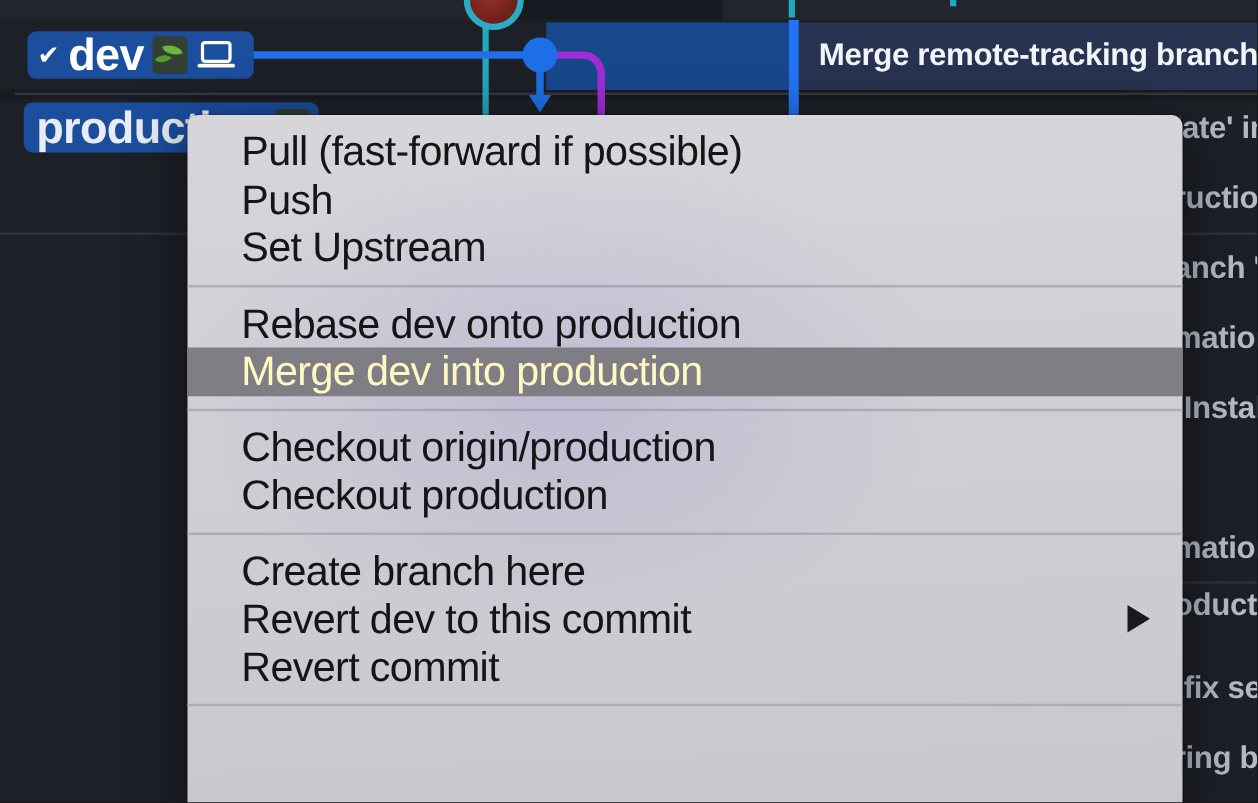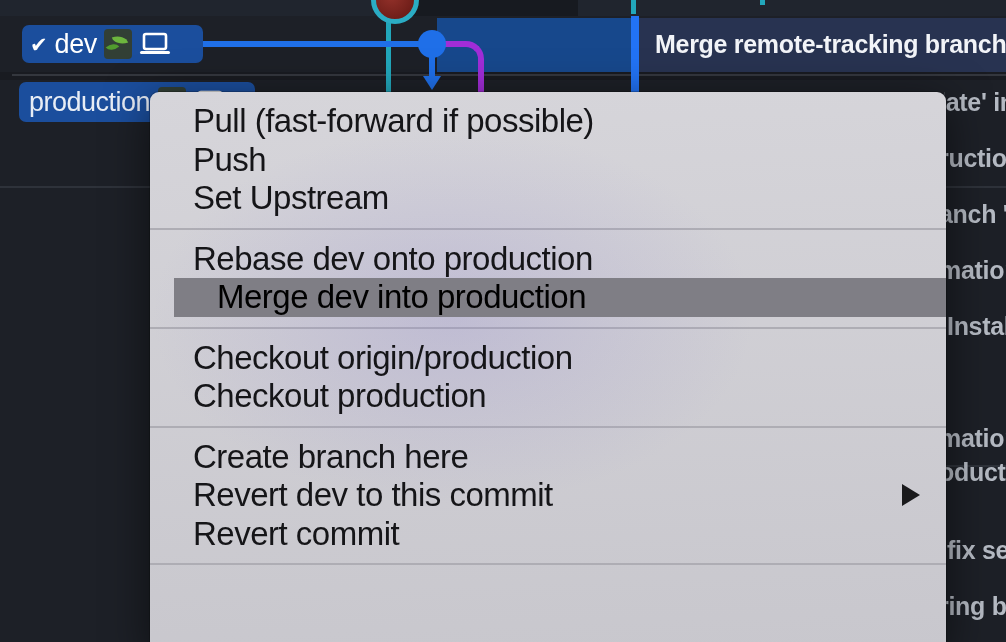--- a/index.html
+++ b/index.html
@@ -31,21 +31,21 @@
     border-top:6px solid #a12dd8;border-right:6px solid #a12dd8;border-top-right-radius:18px;}
   .blue-dot{position:absolute;left:418px;top:30px;width:28px;height:28px;border-radius:50%;background:#1f6fe8;}
   .avatar{position:absolute;left:371px;top:-24px;width:38px;height:38px;border-radius:50%;
     border:5px solid #2bacc4;background:radial-gradient(circle at 40% 40%,#93312a,#6d1d18 75%);}
   
   .branch{position:absolute;display:flex;align-items:center;background:#1b4e9d;border-radius:7px;
     color:#fff;overflow:hidden;}
   .branch-dev{left:22px;top:25px;width:165px;height:38px;padding:0 8px;gap:7px;}
   .branch-prod{left:19px;top:82px;width:216px;height:40px;padding:0 10px;gap:8px;}
   .check{color:#fff;font-size:21px;font-weight:bold;line-height:1;}
-  .branch-name{font-size:27px;font-weight:400;color:#fff;letter-spacing:-0.5px;}
+  .branch-name{font-size:36px;font-weight:700;color:#fff;letter-spacing:-0.5px;}
   .prod-name{color:#e8edf5;}
   .emoji-tile{width:28px;height:30px;background:#323f35;border-radius:4px;position:relative;flex:0 0 auto;}
   .leaf,.leaf2{position:absolute;background:#6db63e;border-radius:0 100% 0 100%;}
   .leaf{width:14px;height:10px;left:9px;top:6px;transform:rotate(-18deg);}
   .leaf2{width:11px;height:8px;left:3px;top:14px;transform:rotate(-40deg);background:#519c2e;}
   .laptop{flex:0 0 auto;}
   
   .sel-text{position:absolute;left:655px;top:16px;height:56px;line-height:56px;
     font-size:25px;font-weight:600;letter-spacing:-0.3px;color:#f2f4f8;white-space:nowrap;}
   .frag{position:absolute;left:944px;right:0;height:56px;line-height:56px;overflow:hidden;
@@ -54,21 +54,21 @@
   .frag.clean span{margin-left:3px;}
   
   .menu{position:absolute;left:150px;top:92px;width:796px;height:560px;
     background:linear-gradient(178deg,#d6d5da 0%,#c8c7cd 100%);
     border-radius:9px 9px 0 0;padding-top:10px;box-sizing:border-box;
     box-shadow:0 10px 45px rgba(0,0,0,0.55),0 0 0 1px rgba(0,0,0,0.18);}
   .menu::before{content:"";position:absolute;inset:0;border-radius:inherit;pointer-events:none;
     background:radial-gradient(ellipse 430px 270px at 38% 40%,rgba(142,132,206,0.26),rgba(142,132,206,0) 70%);}
   .menu-item{position:relative;height:38.5px;line-height:38.5px;padding-left:43px;
     font-size:33px;letter-spacing:-0.5px;color:#151518;white-space:nowrap;}
-  .menu-item.highlighted{background:#7f7e85;color:#000000;margin-left:24px;}
+  .menu-item.highlighted{background:#7f7e85;color:#fef9c3;}
   .menu-sep{border:none;height:2px;background:#aeadb4;margin:10px 0;}
   .submenu-arrow{position:absolute;right:26px;top:8px;width:0;height:0;
     border-top:11px solid transparent;border-bottom:11px solid transparent;border-left:18px solid #1a1a1c;}
 </style>
 </head>
 <body>
 
 <div id="screen">
 
   <div class="row0"></div>
@@ -116,21 +116,21 @@
     </svg>
   </div>
 
   <div class="sel-text">Merge remote-tracking branch '</div>
   <div class="frag" style="top:74px"><span>late' in</span></div>
   <div class="frag" style="top:130px"><span>ruction</span></div>
   <div class="frag" style="top:186px"><span>anch '</span></div>
   <div class="frag" style="top:242px"><span>mation</span></div>
   <div class="frag clean" style="top:298px"><span>Instal</span></div>
   <div class="frag" style="top:410px"><span>mation</span></div>
-  <div class="frag" style="top:444px"><span>oduct</span></div>
+  <div class="frag" style="top:456px"><span>oduct</span></div>
   <div class="frag clean" style="top:522px"><span>fix se</span></div>
   <div class="frag" style="top:578px"><span>ring b</span></div>
 
   <div class="menu">
     <div class="menu-item">Pull (fast-forward if possible)</div>
     <div class="menu-item">Push</div>
     <div class="menu-item">Set Upstream</div>
     <hr class="menu-sep">
     <div class="menu-item">Rebase dev onto production</div>
     <div class="menu-item highlighted">Merge dev into production</div>

